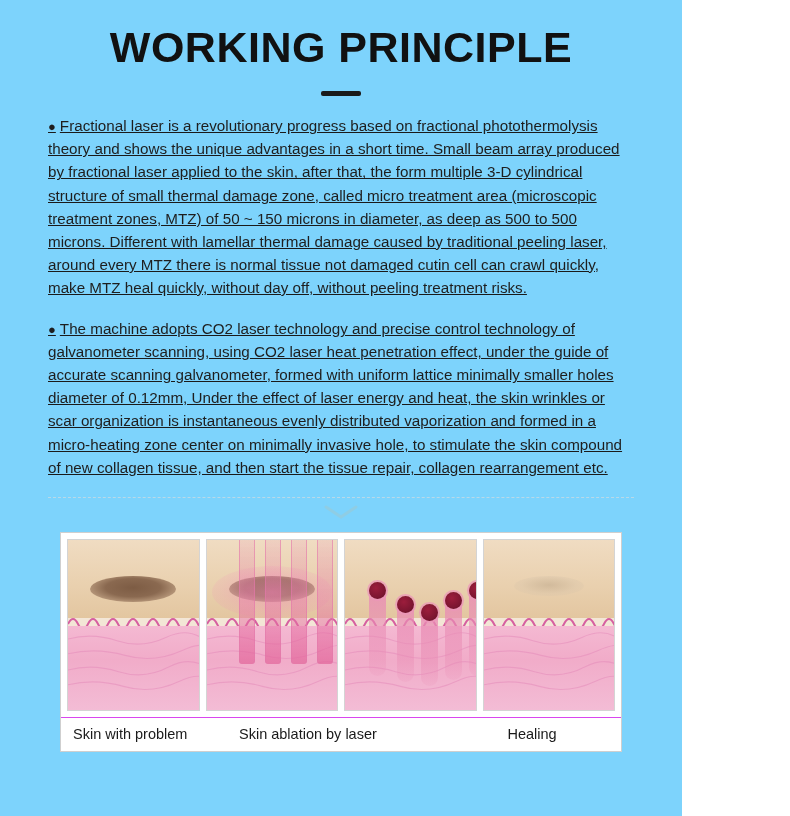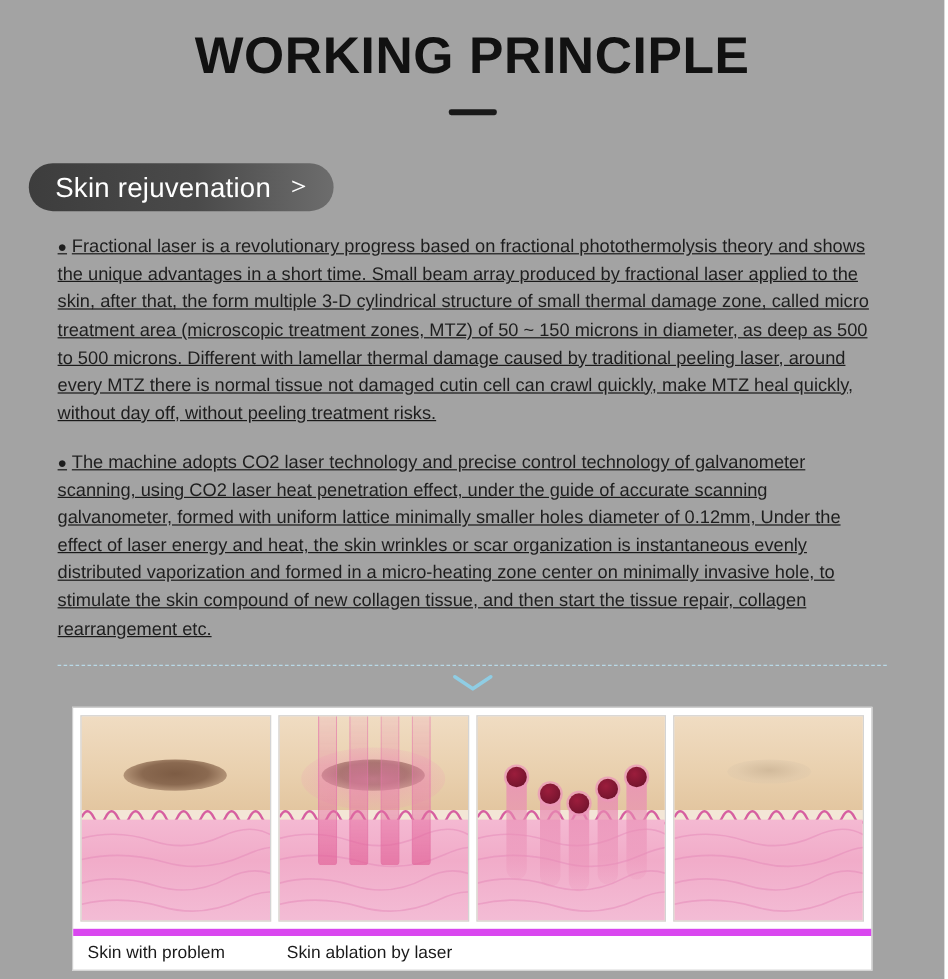--- a/index.html
+++ b/index.html
@@ -9,23 +9,23 @@
     width: 790px;
     height: 816px;
     background: #ffffff;
     font-family: "Liberation Sans", sans-serif;
     color: #1a1a1a;
     overflow: hidden;
   }
 
   .page {
     position: relative;
-    width: 787px;
+    width: 682px;
     height: 816px;
-    background: #a3a3a3;
+    background: #7dd3fc;
   }
 
   
   .title {
     margin: 0;
     padding-top: 24px;
     text-align: center;
     font-size: 43px;
     line-height: 1.1;
     font-weight: bold;
@@ -185,21 +185,21 @@
   }
   .channel {
     position: absolute;
     width: 17px;
     background: linear-gradient(to bottom, rgba(233,140,180,0.85) 0%, rgba(233,140,180,0.45) 70%, rgba(233,140,180,0.15) 100%);
     border-radius: 0 0 9px 9px;
   }
 
   .figure-captions {
     display: flex;
-    border-top: 6px solid #d946ef;
+    border-top: 1px solid #d946ef;
     height: 34px;
     align-items: center;
   }
   .cap {
     font-size: 14.5px;
     color: #1a1a1a;
     white-space: nowrap;
   }
   .cap-1 { flex: 0 0 178px; padding-left: 12px; }
   .cap-2 { flex: 1 1 auto; text-align: left; }
@@ -209,26 +209,20 @@
 <body>
 
 <div class="page">
 
   <h1 class="title">WORKING PRINCIPLE</h1>
 
   <div class="title-rule-wrap">
     <div class="title-rule"></div>
   </div>
 
-  <div class="section-tag-wrap">
-    <div class="section-tag">
-      <span class="section-tag-label">Skin rejuvenation</span>
-      <span class="section-tag-chevron">＞</span>
-    </div>
-  </div>
 
   <div class="body-copy">
     <p class="para">
       <span class="bullet">●</span><span>Fractional laser is a revolutionary progress based on fractional photothermolysis theory and shows the unique advantages in a short time. Small beam array produced by fractional laser applied to the skin, after that, the form multiple 3-D cylindrical structure of small thermal damage zone, called micro treatment area (microscopic treatment zones, MTZ) of 50 ~ 150 microns in diameter, as deep as 500 to 500 microns. Different with lamellar thermal damage caused by traditional peeling laser, around every MTZ there is normal tissue not damaged cutin cell can crawl quickly, make MTZ heal quickly, without day off, without peeling treatment risks.</span>
     </p>
     <p class="para">
       <span class="bullet">●</span><span>The machine adopts CO2 laser technology and precise control technology of galvanometer scanning, using CO2 laser heat penetration effect, under the guide of accurate scanning galvanometer, formed with uniform lattice minimally smaller holes diameter of 0.12mm, Under the effect of laser energy and heat, the skin wrinkles or scar organization is instantaneous evenly distributed vaporization and formed in a micro-heating zone center on minimally invasive hole, to stimulate the skin compound of new collagen tissue, and then start the tissue repair, collagen rearrangement etc.</span>
     </p>
   </div>
 
@@ -315,16 +309,17 @@
           <path d="M0,72 Q34,64 68,74 T136,68 T180,76" fill="none" stroke="#e58dbb" stroke-width="1.4"></path>
         </svg>
         <div class="lesion faint"></div>
       </div>
 
     </div>
 
     <div class="figure-captions">
       <div class="cap cap-1">Skin with problem</div>
       <div class="cap cap-2">Skin ablation by laser</div>
+      <div class="cap cap-3">Healing</div>
     </div>
   </div>
 
 </div>
 
 </body></html>

